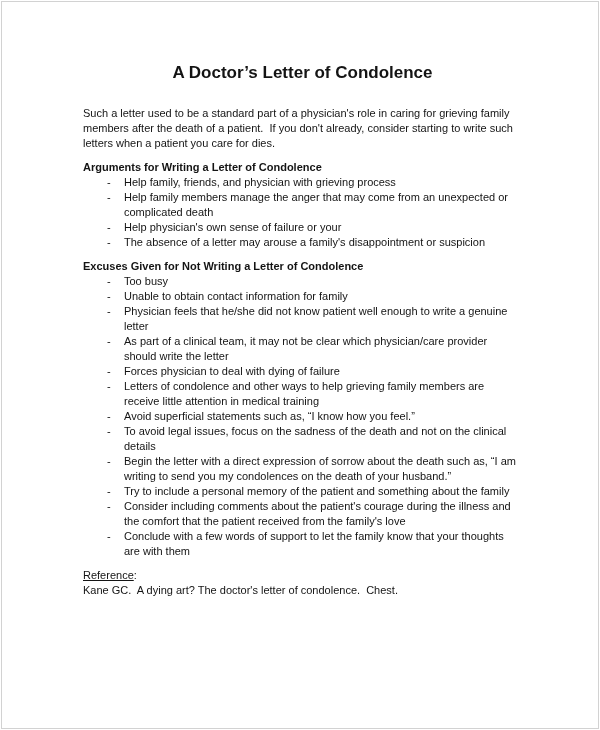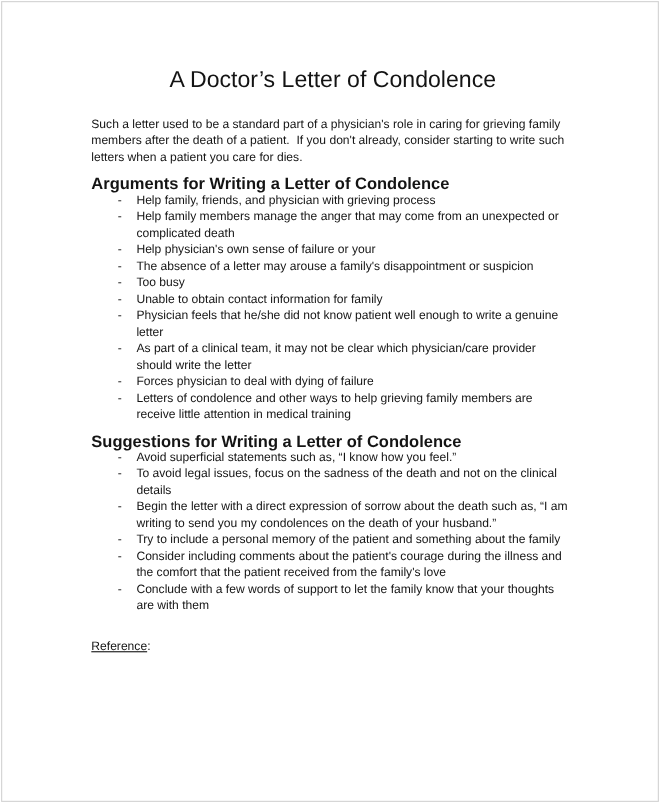--- a/index.html
+++ b/index.html
@@ -27,33 +27,33 @@
     top:0;
     box-sizing:border-box;
     width:520px;
     height:678px;
     padding-left:81px;
     overflow:hidden;
     font-size:11px;
     line-height:15px;
   }
   .doc-title{
-    font-size:21px;
+    font-size:17px;
     line-height:22px;
-    font-weight:normal;
+    font-weight:bold;
     margin:60px 0 0 0;
     text-align:center;
     white-space:pre-wrap;
   }
   .intro{
     margin:22px 0 0 0;
     white-space:pre-wrap;
   }
   .sec-heading{
-    font-size:15px;
+    font-size:11px;
     line-height:15px;
     font-weight:bold;
     margin:9px 0 0 0;
     white-space:pre-wrap;
   }
   .bullet-list{
     list-style:none;
     margin:0;
     padding:0 0 0 24px;
   }
@@ -61,21 +61,21 @@
     display:flex;
   }
   .bullet-dash{
     flex:0 0 17px;
   }
   .bullet-text{
     flex:1 1 auto;
     white-space:pre-wrap;
   }
   .reference{
-    margin-top:22px;
+    margin-top:9px;
   }
   .ref-label{
     text-decoration:underline;
   }
   .ref-line{
     white-space:pre-wrap;
   }
 </style>
 </head>
 <body>
@@ -103,20 +103,21 @@
             <span class="bullet-text">Help physician's own sense of failure or your</span>
           </li>
         <li class="bullet-item">
             <span class="bullet-dash">-</span>
             <span class="bullet-text">The absence of a letter may arouse a family's disappointment or suspicion</span>
           </li>
       </ul>
     </section>
 
     <section>
+      <h2 class="sec-heading">Excuses Given for Not Writing a Letter of Condolence</h2>
       <ul class="bullet-list">
         <li class="bullet-item">
             <span class="bullet-dash">-</span>
             <span class="bullet-text">Too busy</span>
           </li>
         <li class="bullet-item">
             <span class="bullet-dash">-</span>
             <span class="bullet-text">Unable to obtain contact information for family</span>
           </li>
         <li class="bullet-item">
@@ -132,21 +133,20 @@
             <span class="bullet-text">Forces physician to deal with dying of failure</span>
           </li>
         <li class="bullet-item">
             <span class="bullet-dash">-</span>
             <span class="bullet-text">Letters of condolence and other ways to help grieving family members are receive little attention in medical training</span>
           </li>
       </ul>
     </section>
 
     <section>
-      <h2 class="sec-heading">Suggestions for Writing a Letter of Condolence</h2>
       <ul class="bullet-list">
         <li class="bullet-item">
             <span class="bullet-dash">-</span>
             <span class="bullet-text">Avoid superficial statements such as, “I know how you feel.”</span>
           </li>
         <li class="bullet-item">
             <span class="bullet-dash">-</span>
             <span class="bullet-text">To avoid legal issues, focus on the sadness of the death and not on the clinical details</span>
           </li>
         <li class="bullet-item">
@@ -163,16 +163,17 @@
           </li>
         <li class="bullet-item">
             <span class="bullet-dash">-</span>
             <span class="bullet-text">Conclude with a few words of support to let the family know that your thoughts are with them</span>
           </li>
       </ul>
     </section>
 
     <div class="reference">
       <div class="ref-line"><span class="ref-label">Reference</span><span>:</span></div>
+      <div class="ref-line">Kane GC.  A dying art? The doctor's letter of condolence.  Chest.</div>
     </div>
 
   </div>
 </div>
 
 </body></html>

